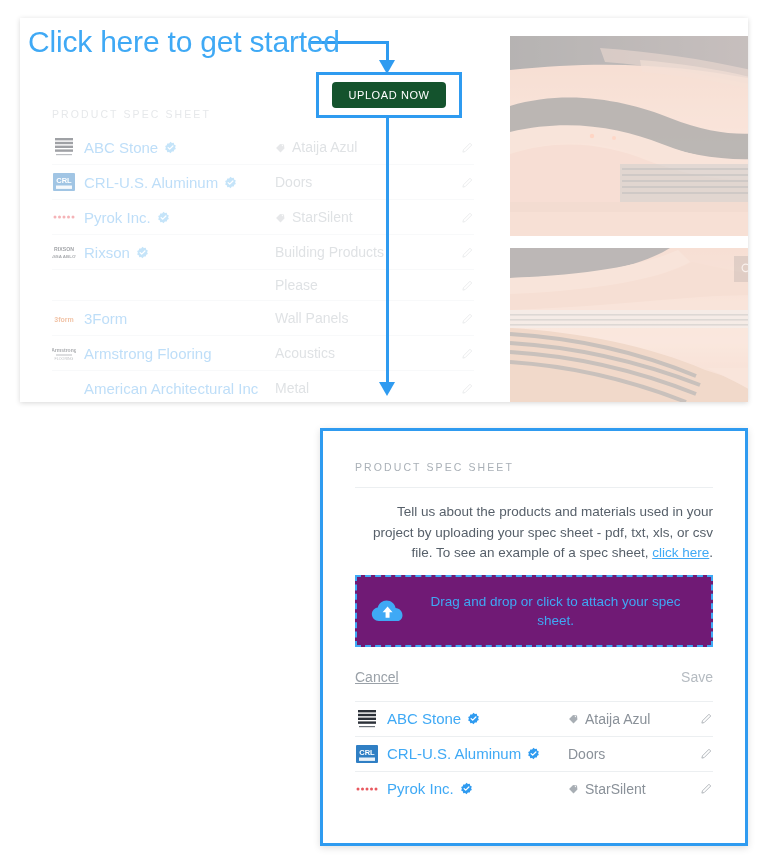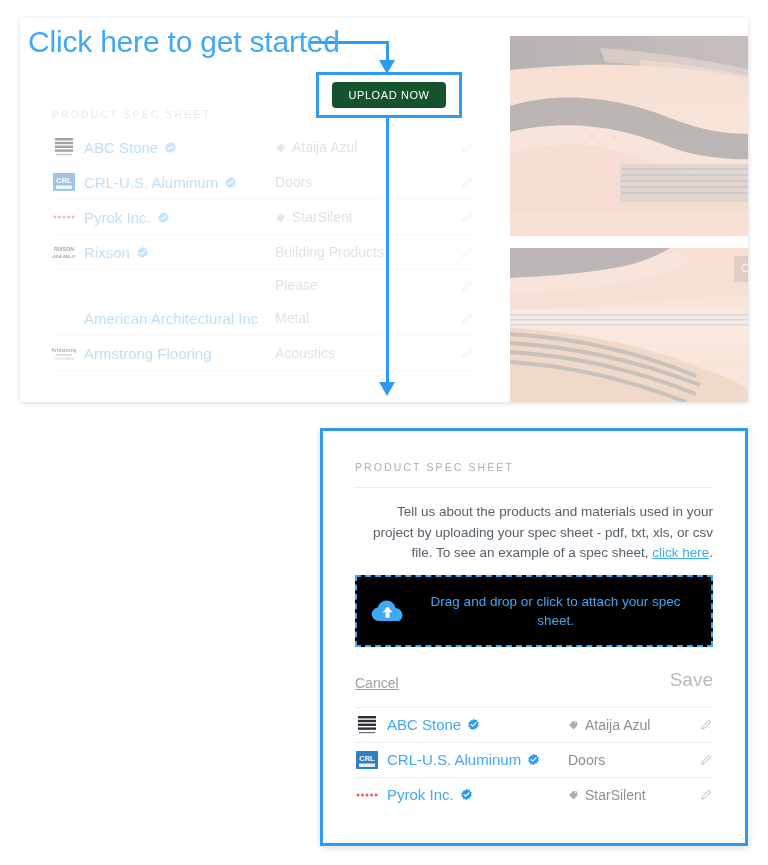--- a/index.html
+++ b/index.html
@@ -114,37 +114,37 @@
   .modal-label{
     font-size:10.5px;letter-spacing:2.1px;color:#a9b0b7;
     padding-bottom:14px;border-bottom:1px solid #eceff1;
   }
   .modal-body{padding-top:14px;}
   .modal-p{
     color:#57606a;font-size:13.5px;line-height:20.5px;margin:0 0 11px 0;text-align:right;
   }
   .inline-link{color:#3FA9F5;text-decoration:underline;cursor:pointer;}
   #dropzone{
-    margin-top:7px;border:2px dashed #3FA9F5;background:#000000;
+    margin-top:7px;border:2px dashed #3FA9F5;background:#701a75;
     height:72px;display:flex;align-items:center;justify-content:center;
     gap:10px;padding:0 14px;cursor:pointer;box-sizing:border-box;
   }
   #dropzone-text{
     color:#3FA9F5;font-size:13.5px;line-height:19px;text-align:center;
   }
   .modal-actions{
     display:flex;align-items:flex-end;justify-content:space-between;
     padding:22px 0 16px 0;
   }
   #cancel-button{
     color:#9aa1a8;font-size:14px;text-decoration:underline;cursor:pointer;
     background:none;border:none;font-family:"Liberation Sans", sans-serif;padding:0;
   }
   #save-button{
-    color:#b5bbc1;font-size:19px;cursor:pointer;background:none;border:none;
+    color:#b5bbc1;font-size:14px;cursor:pointer;background:none;border:none;
     font-family:"Liberation Sans", sans-serif;padding:0;
   }
   .modal-list{padding:0 32px;}
   .modal-list .spec-row{border-top:1px solid #eceff1;border-bottom:none;min-height:35px;}
   .modal-list .company-name{color:#3FA9F5;}
   .modal-list .prod-cell{color:#8a9199;}
   .modal-list .name-cell{flex:0 0 175px;}
   .modal-list .tag-ico{opacity:.85;}
   .modal-list .pencil{opacity:.75;}
 </style>
@@ -271,46 +271,64 @@
             <div class="prod-cell">
               <span>Please</span>
             </div>
             <div class="edit-cell">
               <svg class="pencil" viewBox="0 0 24 24">
                 <path d="M3.5 20.5l1-4.2L16.6 4.2l3.2 3.2L7.7 19.5z" fill="none" stroke="#8a9199" stroke-width="1.6" stroke-linejoin="round"></path>
               </svg>
             </div>
           </div>
           <div class="spec-row">
-            <div class="logo-cell"></div>
-            <div class="name-cell">
-              <span class="company-name">American Architectural Inc</span>
-            </div>
-            <div class="prod-cell">
-              <span>Metal</span>
+            <div class="logo-cell">
+              <svg class="logo" viewBox="0 0 24 24">
+                <text x="12" y="16" font-size="7" font-family="Liberation Sans, sans-serif" font-weight="bold" fill="#e07a3a" text-anchor="middle">3form</text>
+              </svg>
+            </div>
+            <div class="name-cell">
+              <span class="company-name">3Form</span>
+            </div>
+            <div class="prod-cell">
+              <span>Wall Panels</span>
             </div>
             <div class="edit-cell">
               <svg class="pencil" viewBox="0 0 24 24">
                 <path d="M3.5 20.5l1-4.2L16.6 4.2l3.2 3.2L7.7 19.5z" fill="none" stroke="#8a9199" stroke-width="1.6" stroke-linejoin="round"></path>
               </svg>
             </div>
           </div>
           <div class="spec-row">
             <div class="logo-cell">
               <svg class="logo" viewBox="0 0 24 24">
                 <text x="12" y="11" font-size="5" font-family="Liberation Sans, sans-serif" font-weight="bold" fill="#3a3f46" text-anchor="middle">Armstrong</text>
                 <rect x="4" y="13.5" width="16" height="1" fill="#6a7078"></rect>
                 <text x="12" y="19" font-size="3.6" font-family="Liberation Sans, sans-serif" fill="#6a7078" text-anchor="middle">FLOORING</text>
               </svg>
             </div>
             <div class="name-cell">
               <span class="company-name">Armstrong Flooring</span>
             </div>
             <div class="prod-cell">
               <span>Acoustics</span>
+            </div>
+            <div class="edit-cell">
+              <svg class="pencil" viewBox="0 0 24 24">
+                <path d="M3.5 20.5l1-4.2L16.6 4.2l3.2 3.2L7.7 19.5z" fill="none" stroke="#8a9199" stroke-width="1.6" stroke-linejoin="round"></path>
+              </svg>
+            </div>
+          </div>
+          <div class="spec-row">
+            <div class="logo-cell"></div>
+            <div class="name-cell">
+              <span class="company-name">American Architectural Inc</span>
+            </div>
+            <div class="prod-cell">
+              <span>Metal</span>
             </div>
             <div class="edit-cell">
               <svg class="pencil" viewBox="0 0 24 24">
                 <path d="M3.5 20.5l1-4.2L16.6 4.2l3.2 3.2L7.7 19.5z" fill="none" stroke="#8a9199" stroke-width="1.6" stroke-linejoin="round"></path>
               </svg>
             </div>
           </div>
         </div>
     </div>
 

